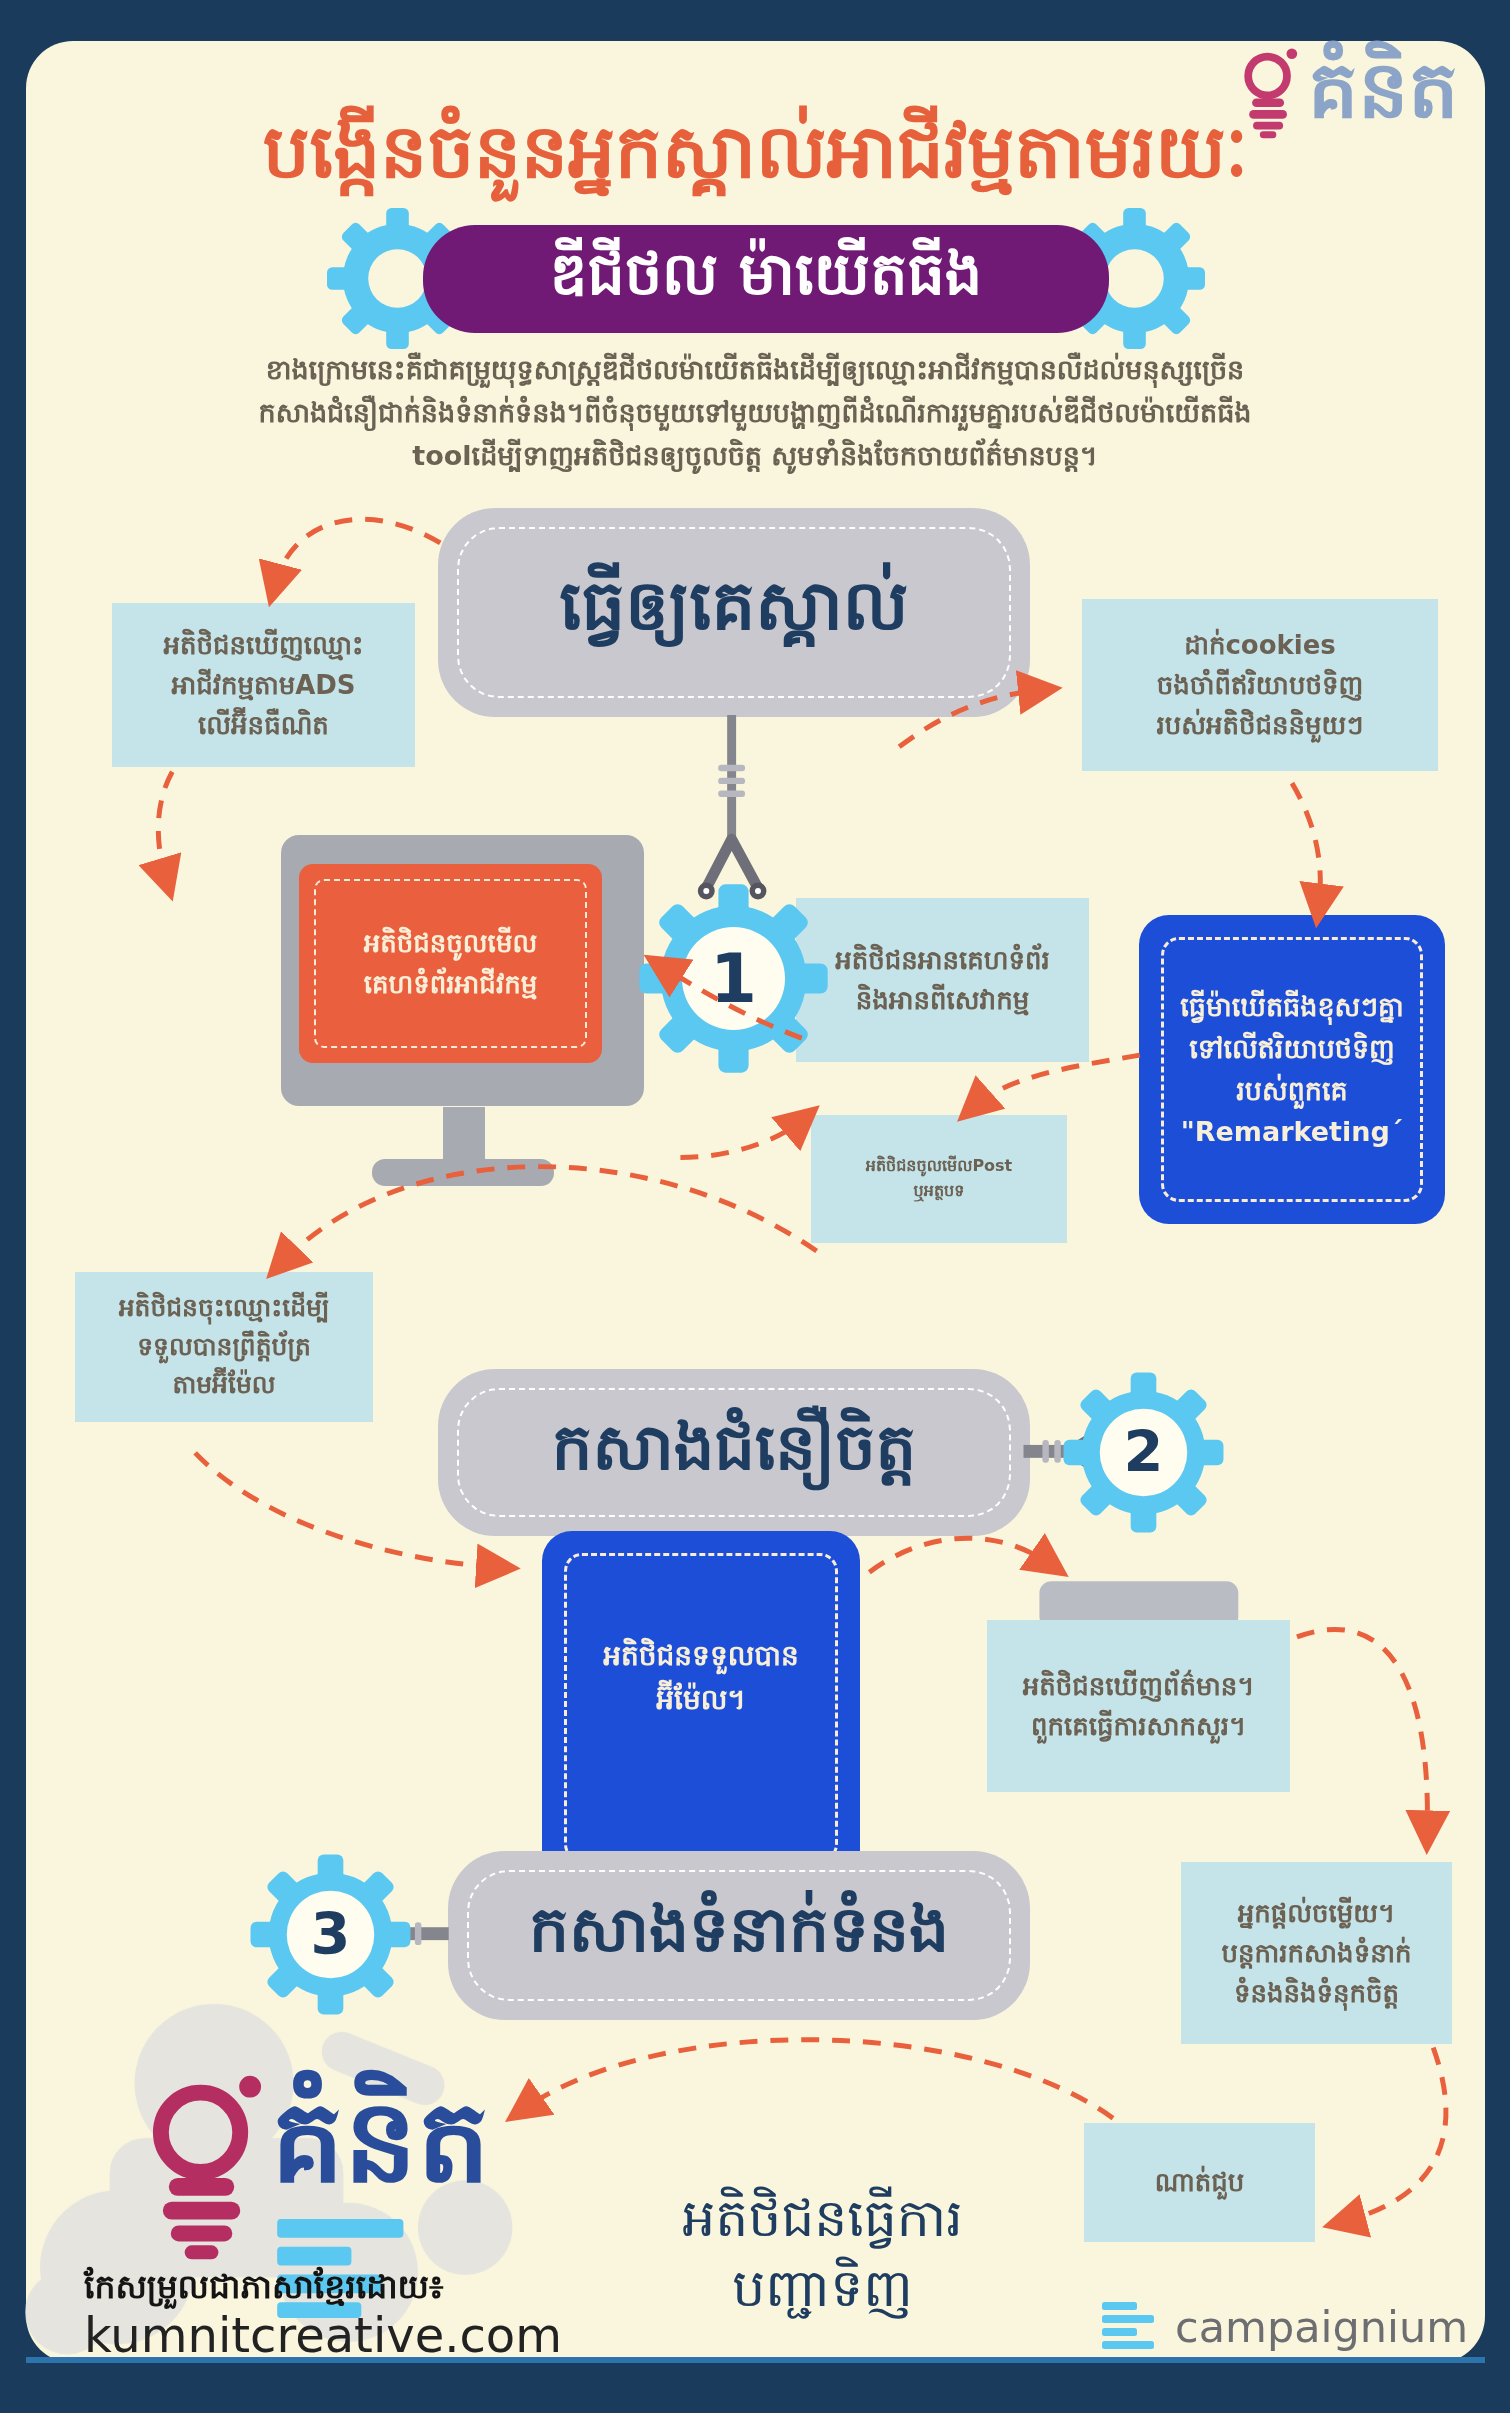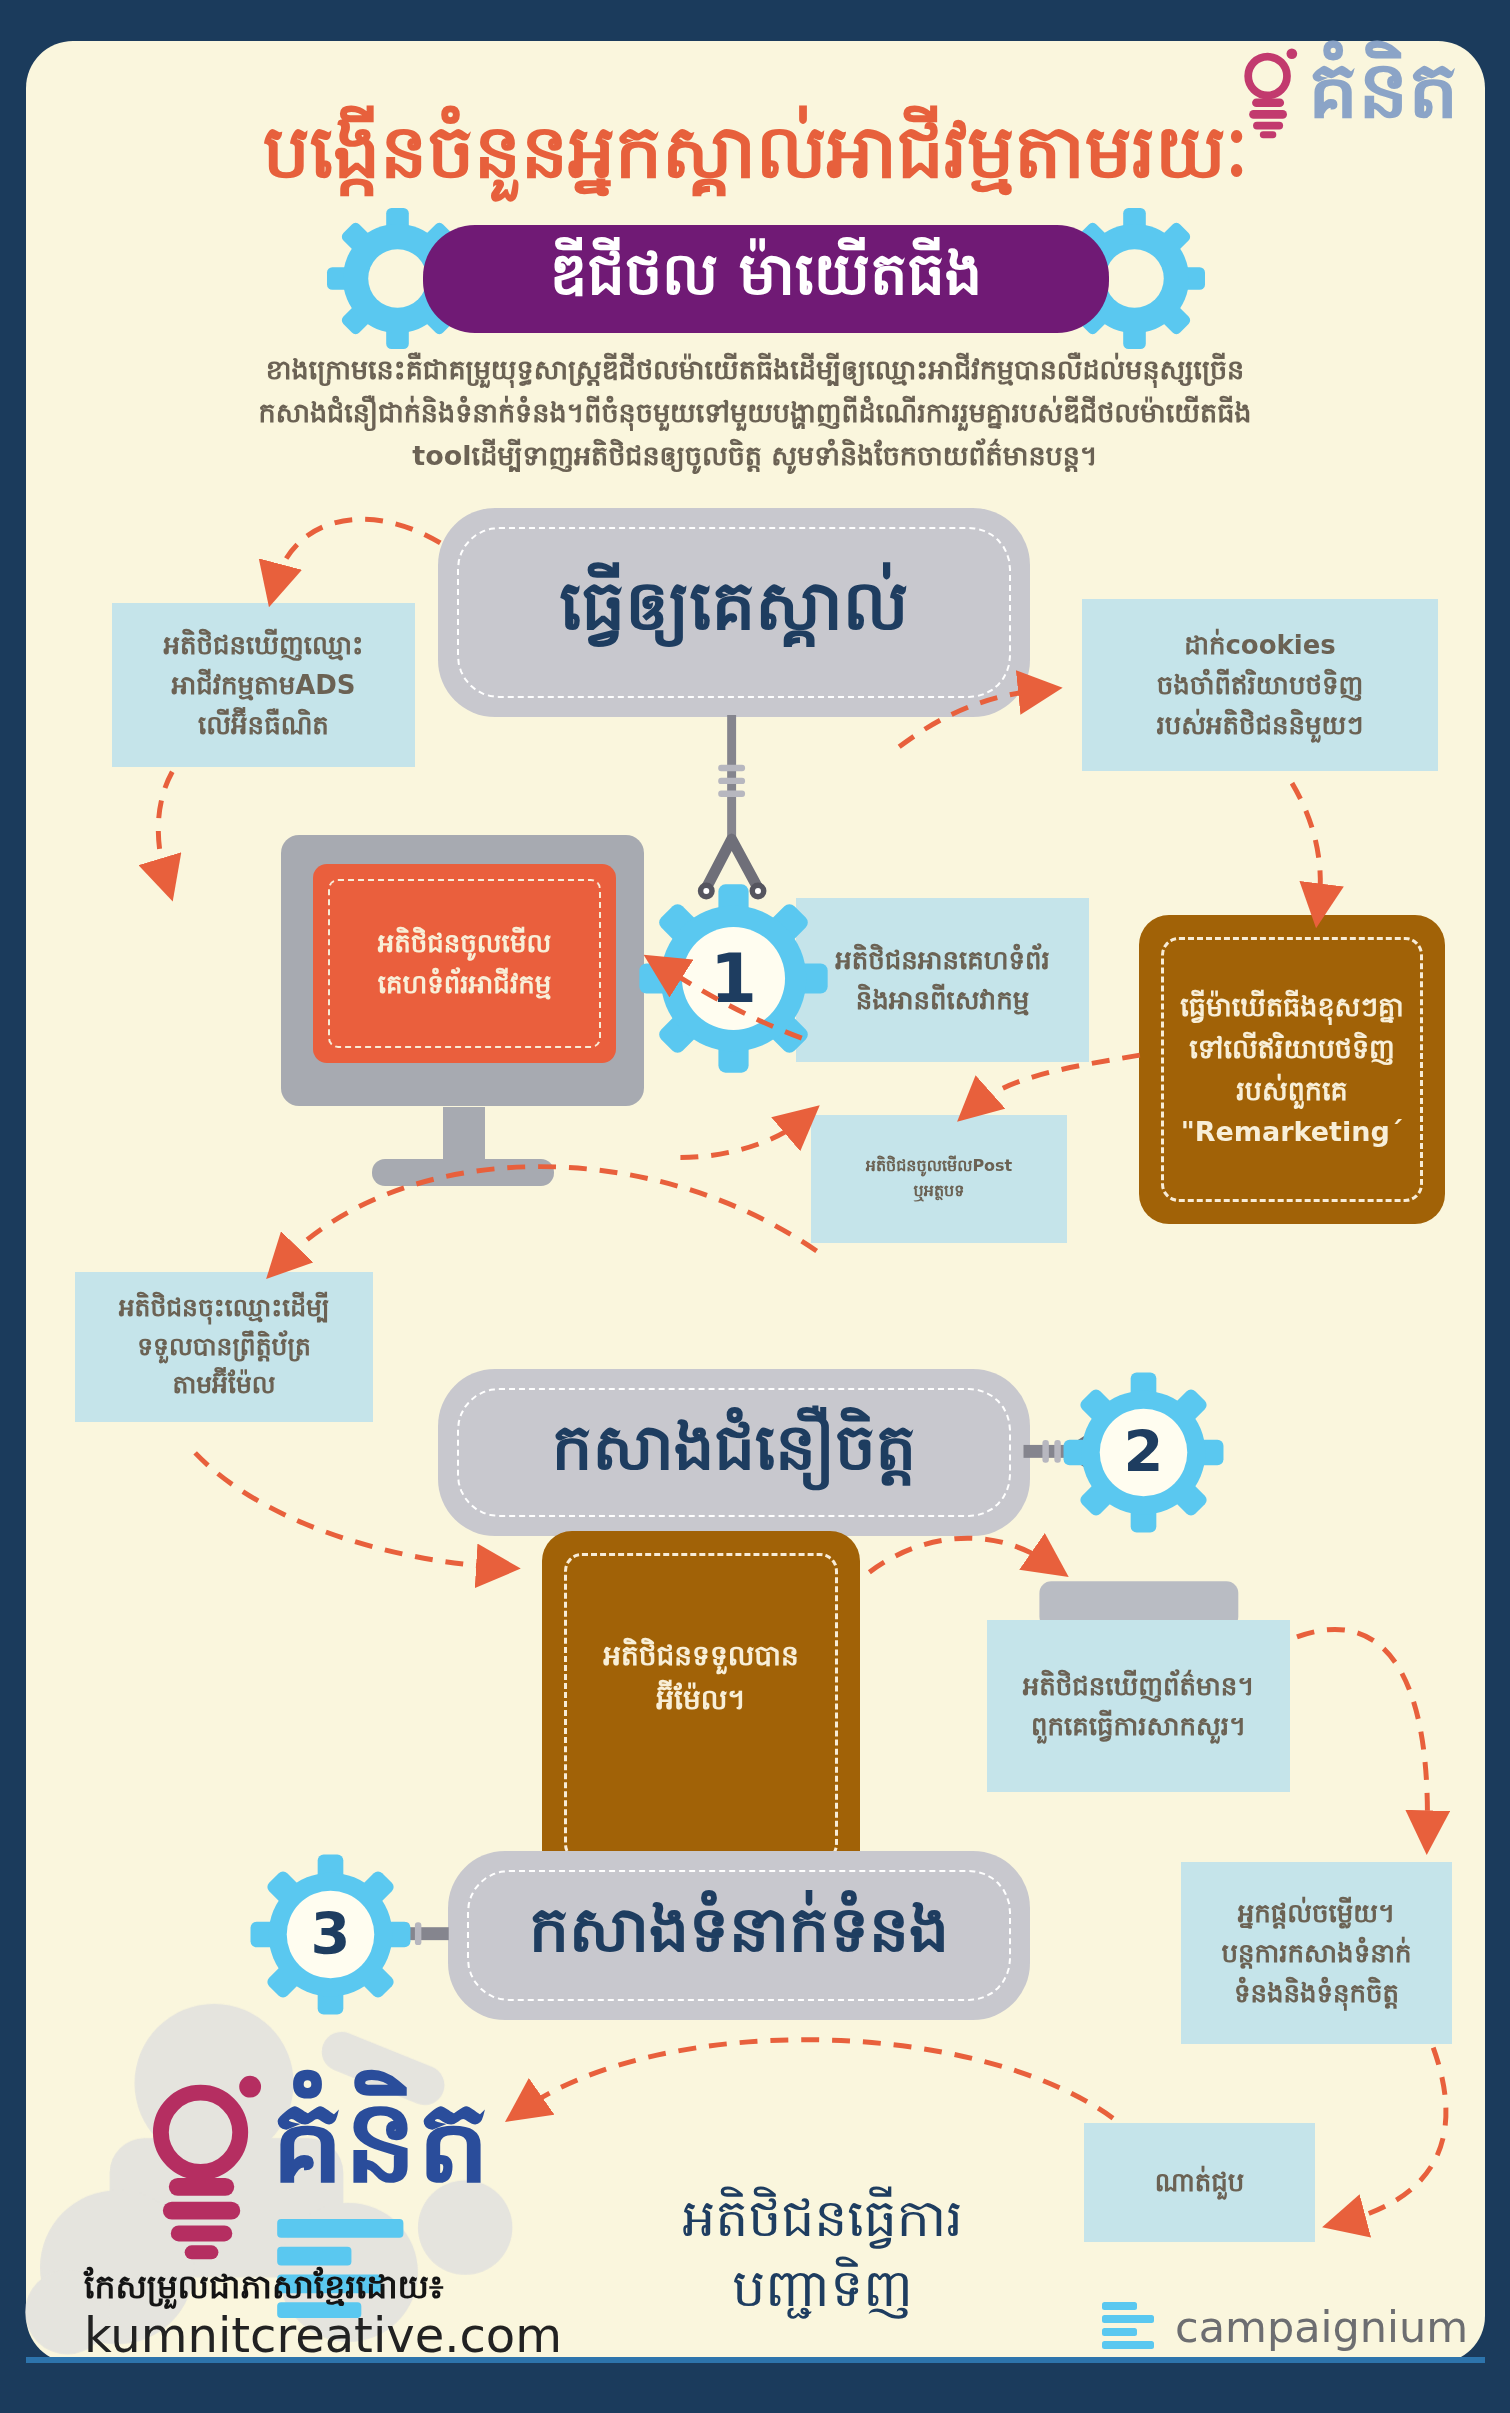--- a/index.html
+++ b/index.html
@@ -25,29 +25,29 @@
 
   
   .shead{position:absolute;background:#c8c8ce;border-radius:57px;display:flex;
          align-items:center;justify-content:center;z-index:2;}
   .shead::before{content:"";position:absolute;inset:19px;border:2.5px dashed #ffffff;border-radius:42px;}
   .shead .t{font-weight:bold;color:#1e3d60;position:relative;}
 
   
   .note{position:absolute;background:#c5e4ea;color:#6b6254;font-weight:bold;text-align:center;
         display:flex;flex-direction:column;justify-content:center;line-height:1.55;z-index:2;}
-  .obox{position:absolute;background:#a16207;border-radius:30px;color:#f8efd8;font-weight:bold;
+  .obox{position:absolute;background:#1d4ed8;border-radius:30px;color:#f8efd8;font-weight:bold;
         text-align:center;display:flex;flex-direction:column;justify-content:center;line-height:1.55;z-index:2;}
   .obox::before{content:"";position:absolute;inset:22px;border:3px dashed #f8ecd7;border-radius:18px;}
   .obox .inner{position:relative;}
 
   
   .mon{position:absolute;background:#a7aab1;z-index:2;}
   .mon-frame{left:281px;top:835px;width:363px;height:271px;border-radius:18px;}
-  .mon-screen{position:absolute;left:313px;top:864px;width:303px;height:199px;background:#ea5f3d;
+  .mon-screen{position:absolute;left:299px;top:864px;width:303px;height:199px;background:#ea5f3d;
               border-radius:14px;display:flex;flex-direction:column;justify-content:center;text-align:center;
               color:#f8efd8;font-weight:bold;font-size:26px;line-height:1.55;z-index:3;}
   .mon-screen::before{content:"";position:absolute;inset:15px;border:2.5px dashed #f8ecd7;border-radius:10px;}
   .mon-neck{left:443px;top:1107px;width:42px;height:54px;}
   .mon-base{left:372px;top:1159px;width:182px;height:27px;border-radius:13px;}
 
   .order{position:absolute;left:574px;top:2183px;width:497px;text-align:center;
          font-size:52px;font-weight:normal;color:#1e3d60;line-height:1.35;z-index:2;}
 
   

